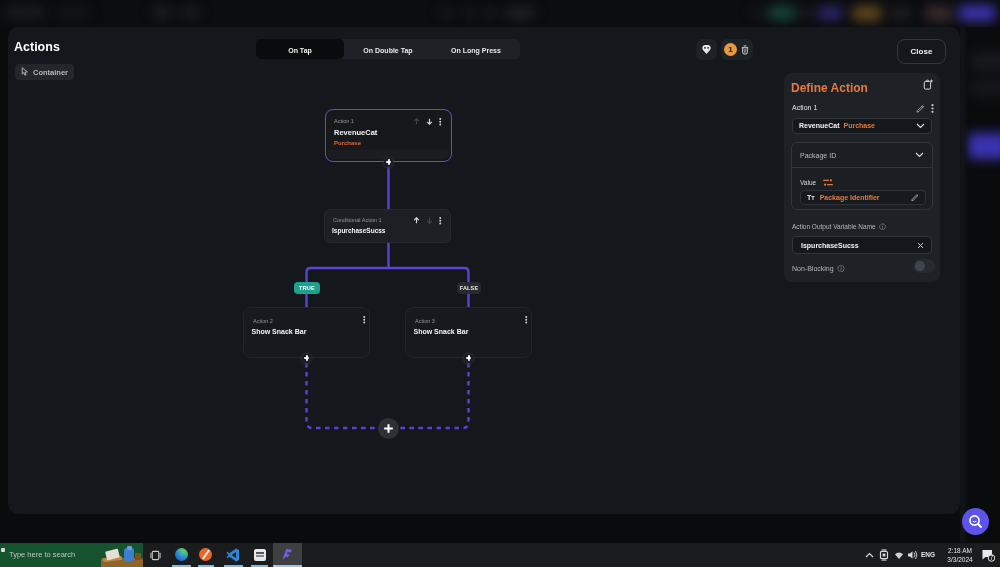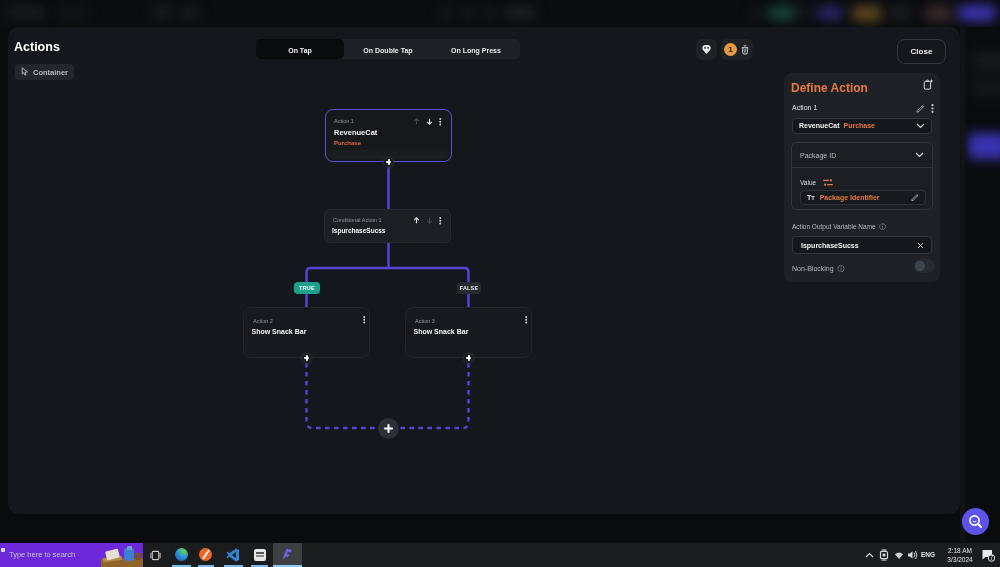--- a/index.html
+++ b/index.html
@@ -217,21 +217,21 @@
 
 <div class="abs" style="left:962px;top:508px;width:27px;height:27px;border-radius:50%;background:#5d53ea;display:flex;align-items:center;justify-content:center;">
   <svg width="15" height="15" viewBox="0 0 15 15">
       <circle cx="6.5" cy="6.5" r="4.6" stroke="#fff" stroke-width="1.6" fill="none"></circle>
       <path d="M10 10 L13 13" stroke="#fff" stroke-width="2" stroke-linecap="round"></path>
       <path d="M4.7 7.2 Q6.5 8.8 8.3 7.2" stroke="#fff" stroke-width="1" fill="none"></path>
     </svg>
 </div>
 
 <div class="abs" id="taskbar" style="left:0;top:543px;width:1000px;height:24px;background:#1b1c1e;">
-  <div class="abs" style="left:0;top:0;width:143px;height:24px;background:#6d28d9;overflow:hidden;">
+  <div class="abs" style="left:0;top:0;width:143px;height:24px;background:#14532d;overflow:hidden;">
     <div class="abs" style="left:1px;top:5px;width:4px;height:4px;background:#d8d9da;border-radius:1px;"></div>
     <div class="abs" style="left:9px;top:6.5px;color:#c2c3c5;font-size:7.5px;">Type here to search</div>
 
     <div class="abs" style="left:101px;top:3px;width:42px;height:21px;">
       <div class="abs" style="left:0px;top:12px;width:42px;height:9px;background:#8f6329;border-radius:2px 2px 0 0;"></div>
       <div class="abs" style="left:2px;top:11px;width:19px;height:3.5px;background:#b88a48;border-radius:1px;transform:rotate(-7deg);"></div>
       <div class="abs" style="left:5px;top:4px;width:13px;height:9px;background:#e7e0d2;transform:rotate(-14deg);border-radius:1px;"></div>
       <div class="abs" style="left:23px;top:2px;width:10px;height:13px;background:#3d7ed0;border-radius:2.5px;"></div>
       <div class="abs" style="left:25.5px;top:0px;width:5px;height:3.5px;background:#6f9cd8;border-radius:1px;"></div>
       <div class="abs" style="left:34px;top:7px;width:6px;height:7px;background:#7a5220;border-radius:1px;"></div>

